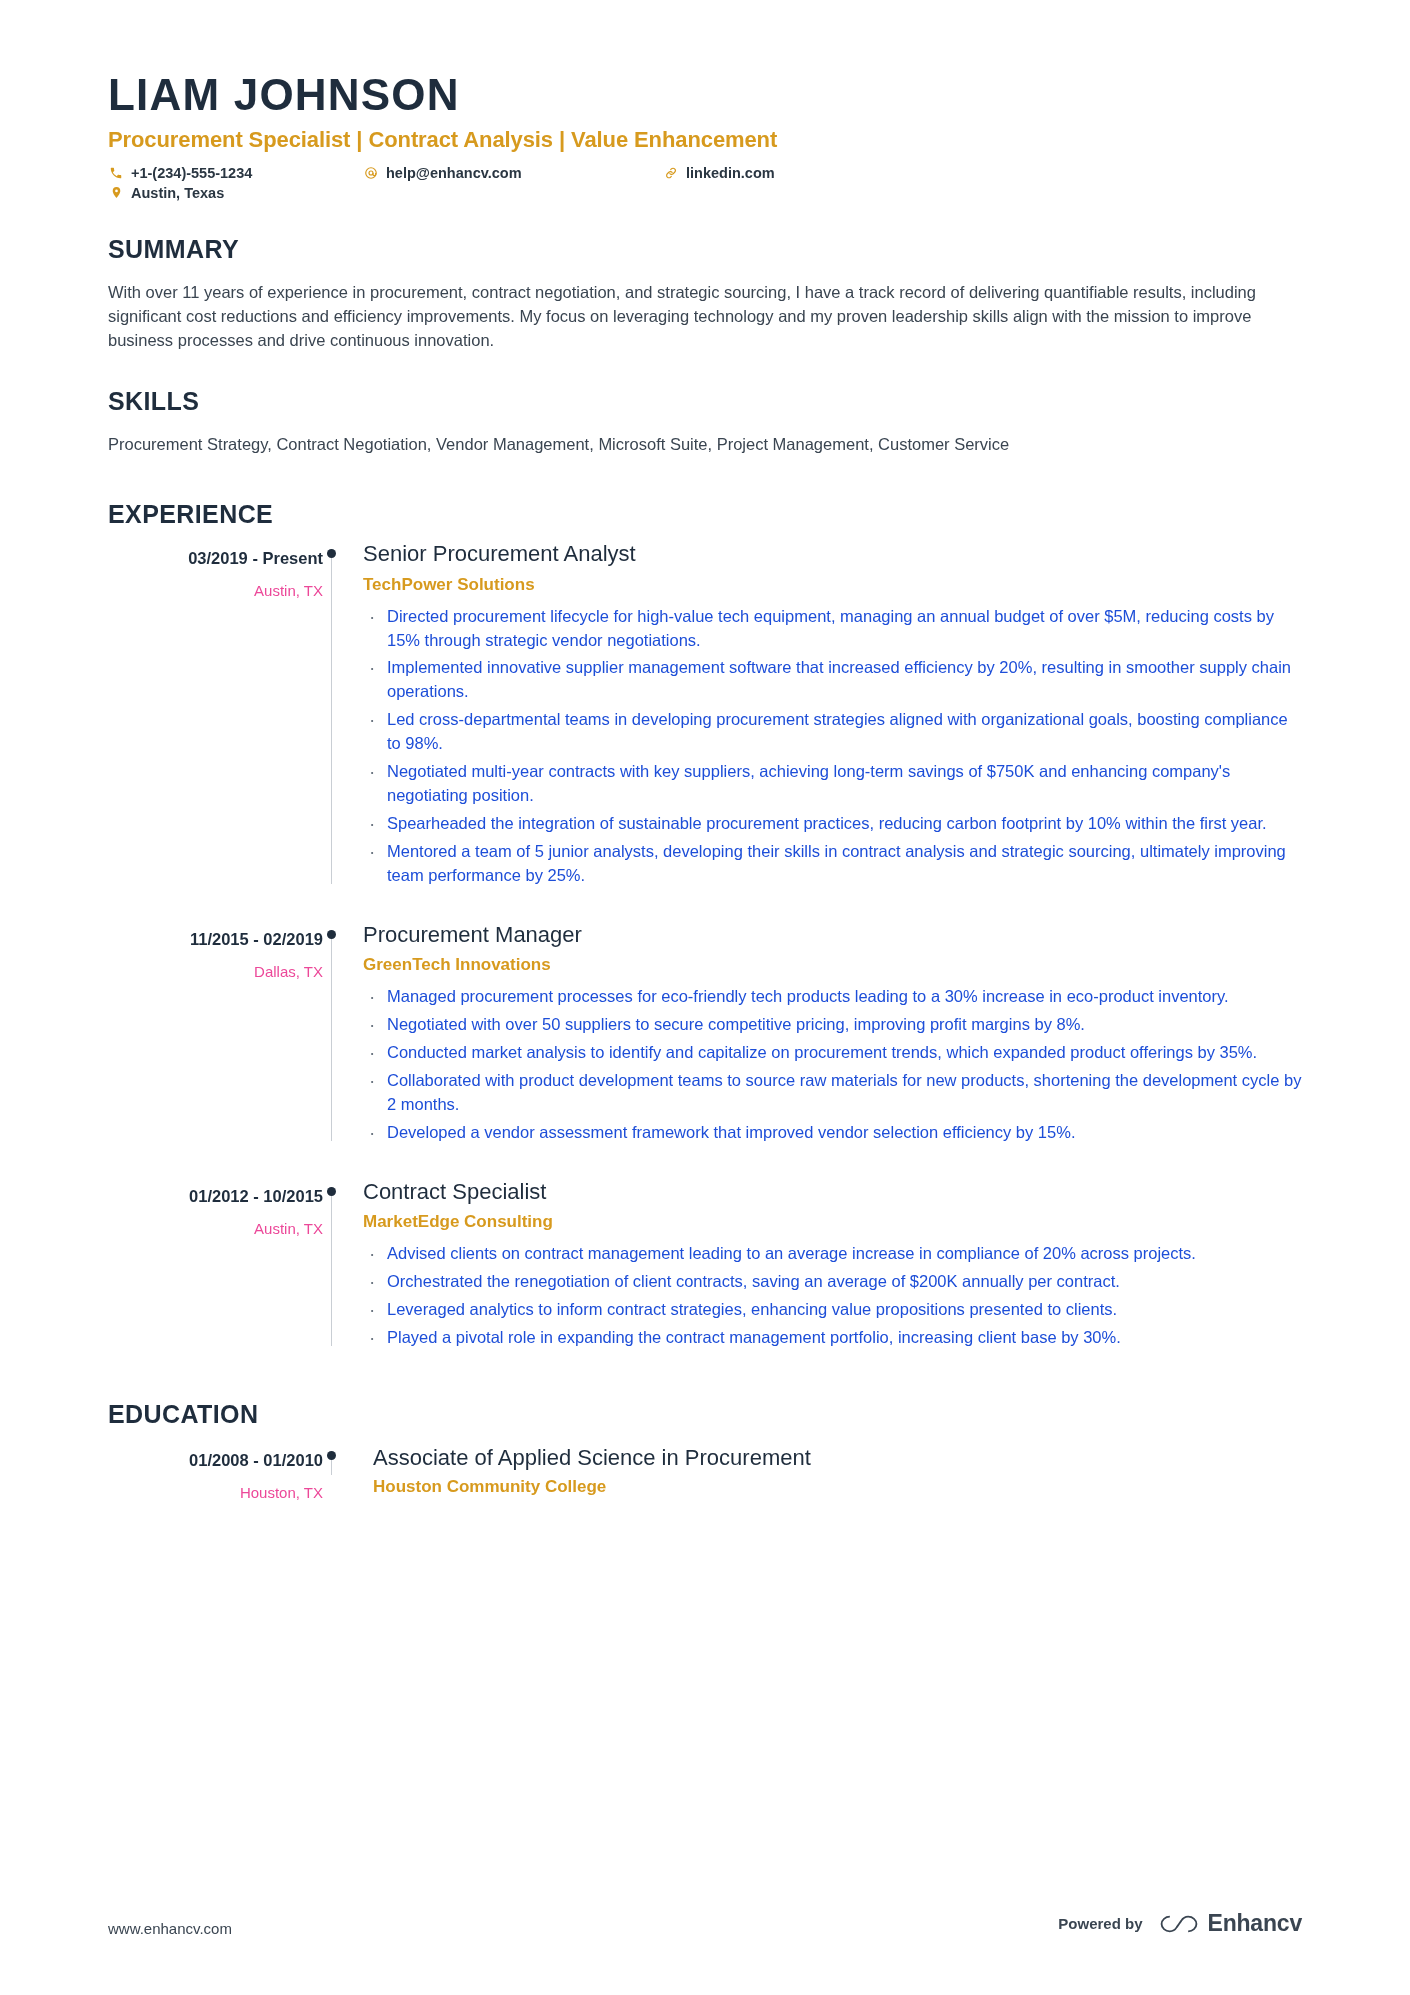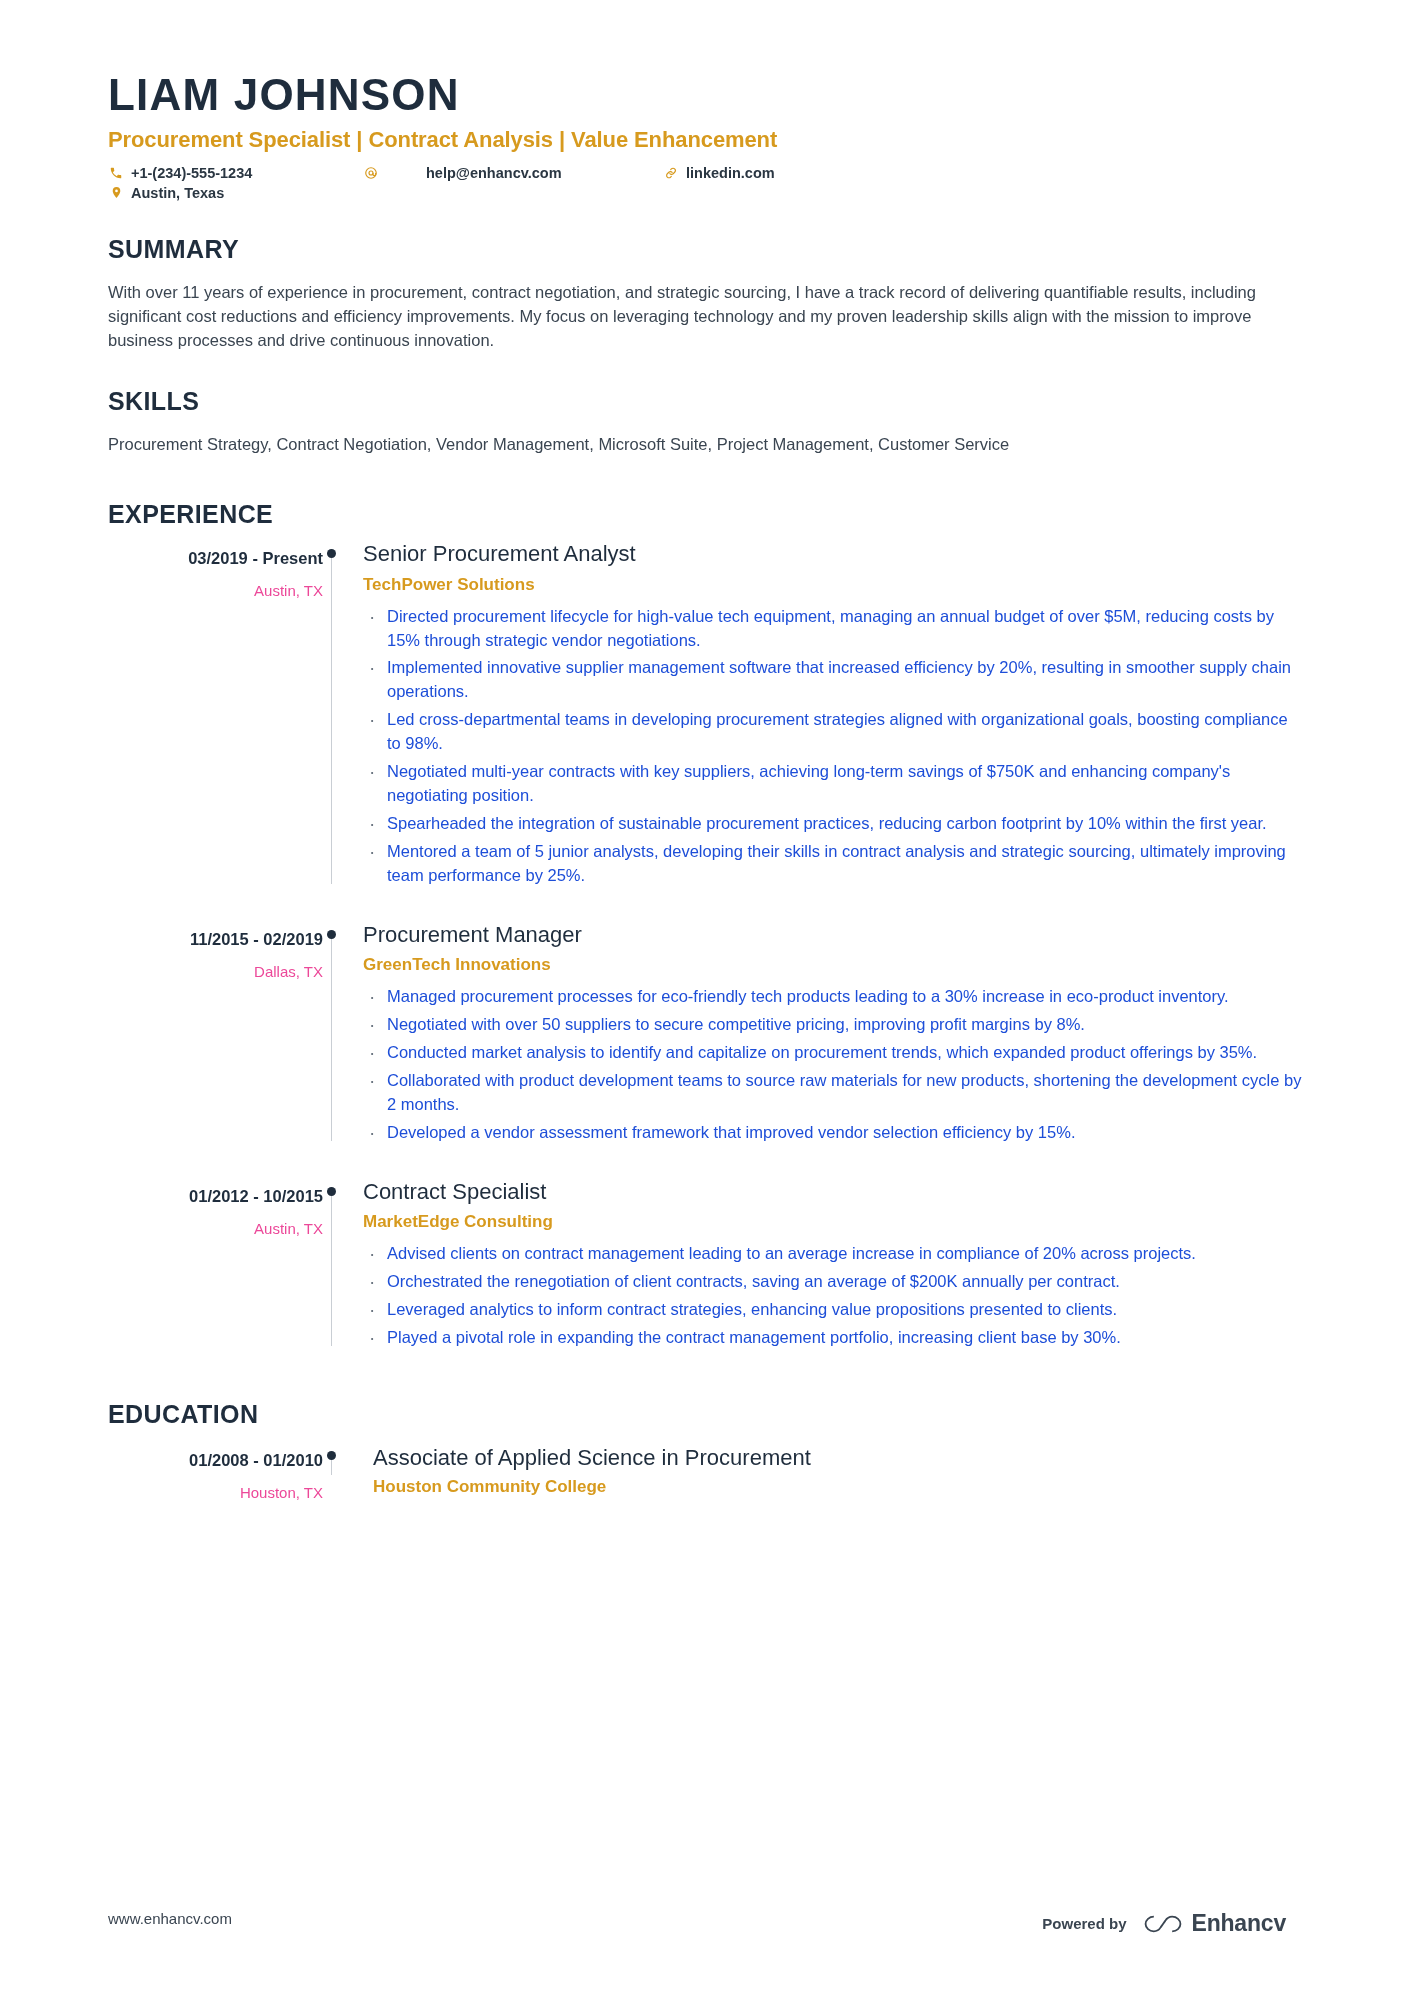--- a/index.html
+++ b/index.html
@@ -48,21 +48,21 @@
   .contact-item .ci {
     color: #d79a1e;
     font-size: 14px;
     margin-right: 7px;
     display: inline-flex;
     align-items: center;
     justify-content: center;
     width: 16px;
   }
   .contact-item.pos1 { width: 245px; }
-  .contact-item.pos2 { width: 290px; gap: 40px; }
+  .contact-item.pos2 { width: 290px; }
   
   .section-title {
     font-size: 25px;
     font-weight: bold;
     color: #1f2d3d;
     letter-spacing: 0.4px;
     margin-top: 34px;
     margin-bottom: 16px;
   }
   .section-title.exp { margin-top: 44px; margin-bottom: 10px; }
@@ -159,24 +159,24 @@
     left: 8px;
     top: 12px;
     width: 1px;
     height: 22px;
     background: #c9ced4;
   }
   
   .footer {
     position: absolute;
     left: 108px;
-    right: 124px;
+    right: 108px;
     bottom: 58px;
     display: flex;
-    align-items: flex-start;
+    align-items: flex-end;
     justify-content: space-between;
   }
   .footer-url {
     font-size: 15px;
     color: #3a4551;
   }
   .footer-right {
     display: flex;
     align-items: center;
     font-weight: bold;

